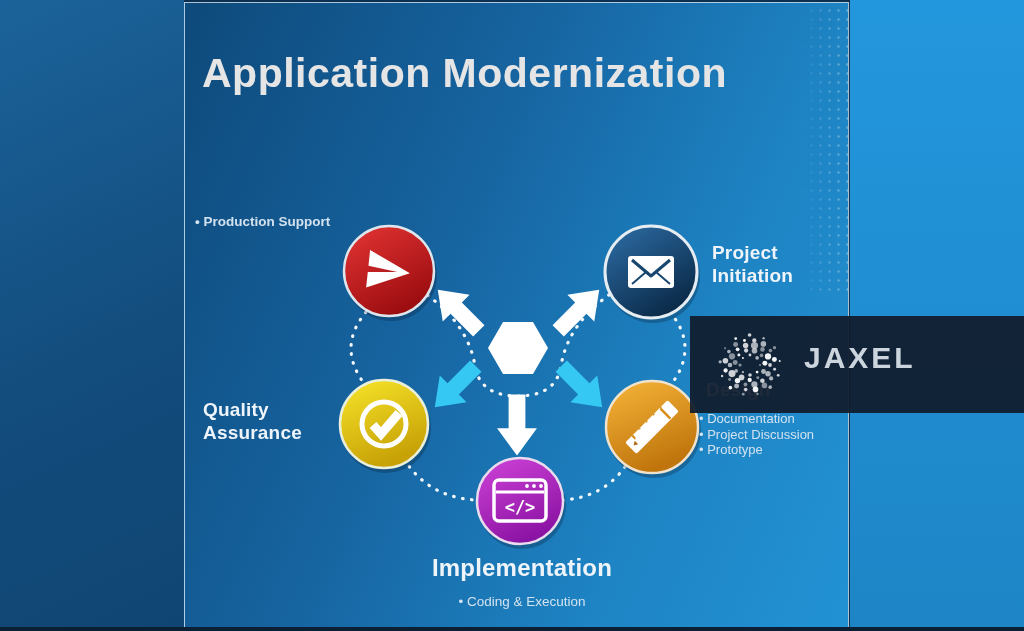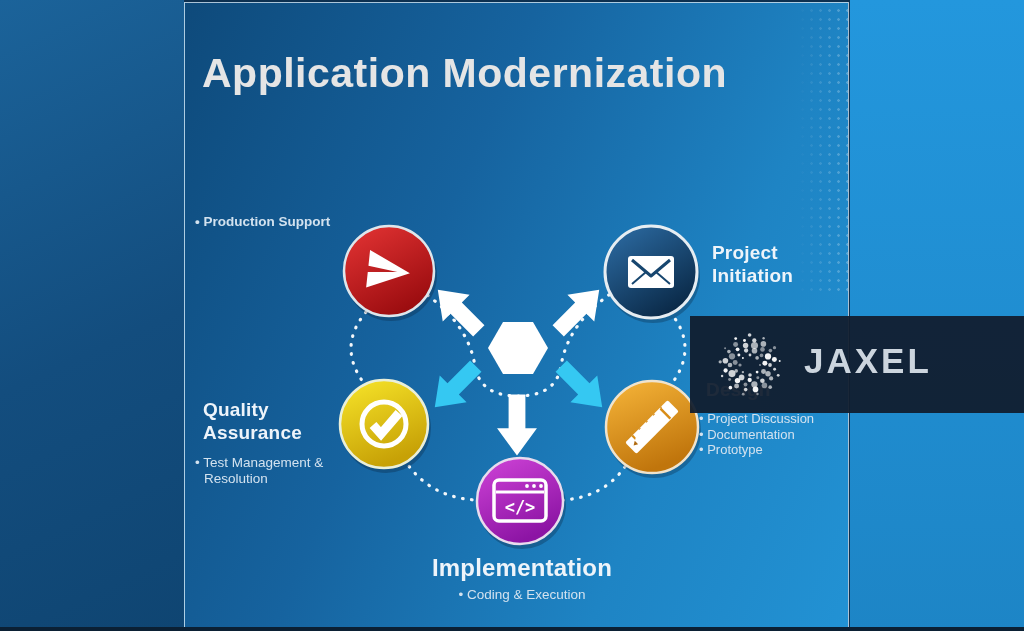--- a/index.html
+++ b/index.html
@@ -43,30 +43,30 @@
   .release-block  { left:203px; top:212px; width:140px; }
   .release-block .bullet { margin-top:2px; margin-left:-8px;font-weight:bold; }
   .quality-block  { left:203px; top:398px; width:150px; }
   .quality-block .bullet { margin-top:11px; margin-left:-8px; width:160px; }
   .initiation-block { left:712px; top:241px; width:110px; }
   .design-block { left:706px; top:378px; width:170px; }
   .design-block .node-title { margin-bottom:10px; }
   .design-block .bullet { font-size:13px; line-height:15.5px; margin-left:-7px; }
   .implementation-block { left:420px; top:556px; width:204px; text-align:center; }
   .implementation-block .node-title { font-size:24px; }
-  .implementation-block .bullet { margin-top:8px; padding-left:0; text-indent:0; }
+  .implementation-block .bullet { margin-top:15px; padding-left:0; text-indent:0; }
 
   .watermark {
     position:absolute; left:690px; top:316px; width:334px; height:97px; z-index:20;
     background:rgba(17,29,46,0.94);
   }
   .watermark-logo { position:absolute; left:16px; top:5px; }
   .watermark-text {
     position:absolute; left:114px; top:25px;
-    color:#ccd5de; font-size:35px; font-weight:700; letter-spacing:3px;
+    color:#ccd5de; font-size:30px; font-weight:700; letter-spacing:3px;
   }
   .bottom-strip {
     position:absolute; left:0; bottom:0; width:1024px; height:4px; z-index:30;
     background:#0b2034;
   }
 </style>
 </head>
 <body>
 
 <div class="bg-left"></div>
@@ -183,27 +183,26 @@
 <div class="node-text release-block">
   <div class="bullet">Production Support</div>
 </div>
 
 <div class="node-text initiation-block">
   <div class="node-title">Project Initiation</div>
 </div>
 
 <div class="node-text quality-block">
   <div class="node-title">Quality Assurance</div>
-  <div class="bullet">Test Management &amp; Resolution</div>
 </div>
 
 <div class="node-text design-block">
   <div class="node-title">Design</div>
+  <div class="bullet">Documentation</div>
   <div class="bullet">Project Discussion</div>
-  <div class="bullet">Documentation</div>
   <div class="bullet">Prototype</div>
 </div>
 
 <div class="node-text implementation-block">
   <div class="node-title">Implementation</div>
   <div class="bullet">Coding &amp; Execution</div>
 </div>
 
 <div class="watermark">
   <svg class="watermark-logo" width="88" height="88" viewBox="-44 -44 88 88">

